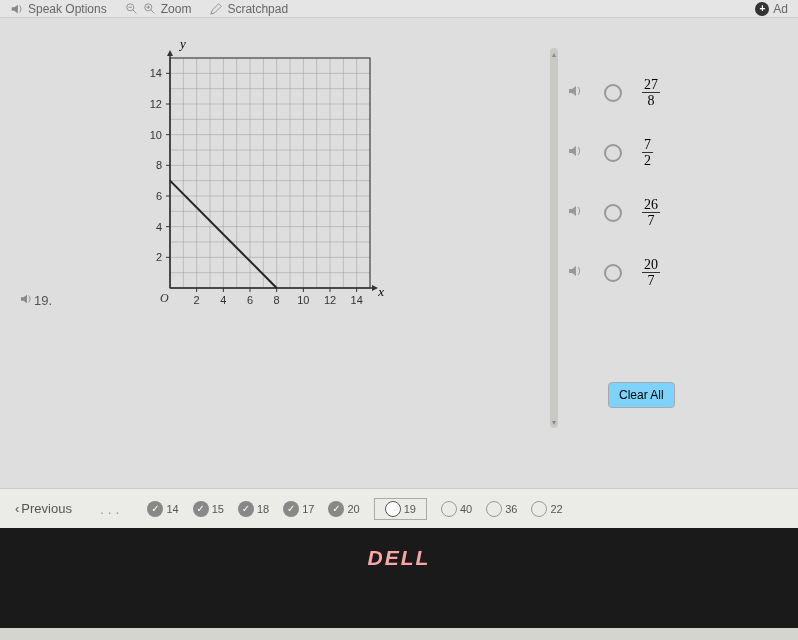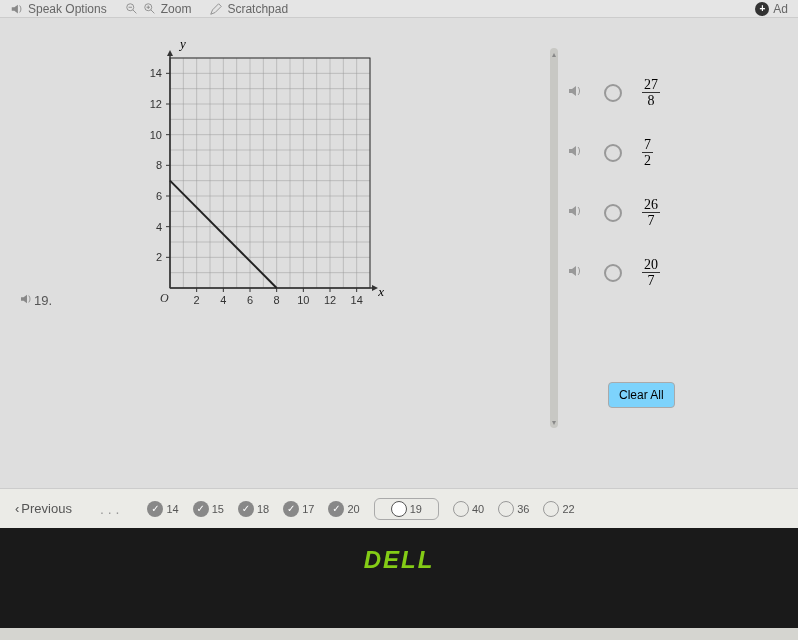--- a/index.html
+++ b/index.html
@@ -144,32 +144,32 @@
 .nav-circle {
   width: 16px; height: 16px;
   border-radius: 50%;
   display: flex;
   align-items: center;
   justify-content: center;
 }
 .nav-circle.done { background: #888; color: #fff; }
 .nav-circle.empty { border: 1.5px solid #999; }
 .nav-circle.current { border: 1.5px solid #555; background: #fff; }
-.nav-item.current-wrap { border: 1px solid #aaa; border-radius: 6px; padding: 2px 16px; }
+.nav-item.current-wrap { border: 1px solid #aaa; border-radius: 0; padding: 2px 10px; }
 .check { font-size: 10px; }
 
 .bezel {
   height: 100px;
   background: #1a1a1a;
 }
 .dell {
-  color: #84cc16;
+  color: #fca5a5;
   text-align: center;
   padding-top: 18px;
-  font-size: 24px;
+  font-size: 21px;
   font-weight: bold;
   letter-spacing: 2px;
   font-style: italic;
 }
 </style>
 </head>
 <body>
 
 <div class="toolbar">
   <div class="toolbar-item">

